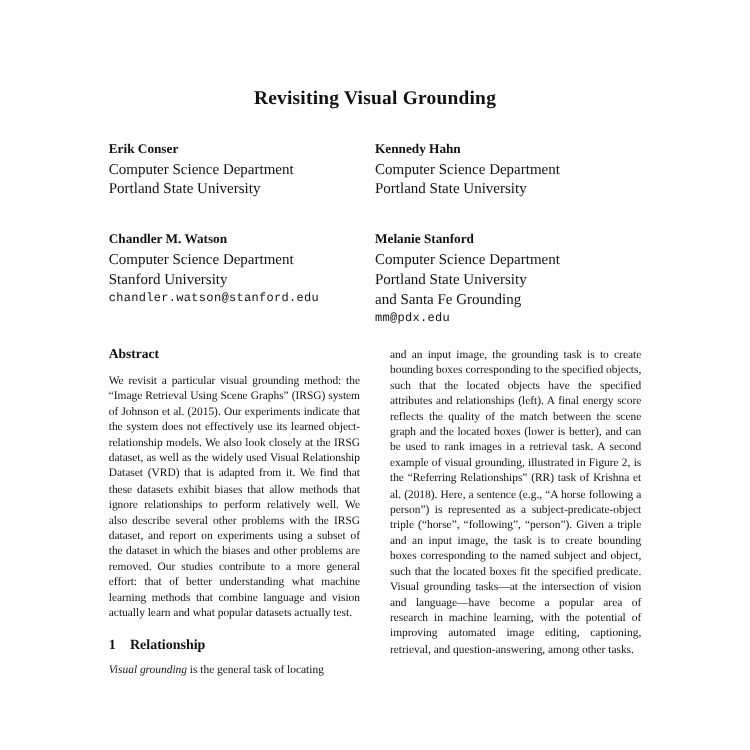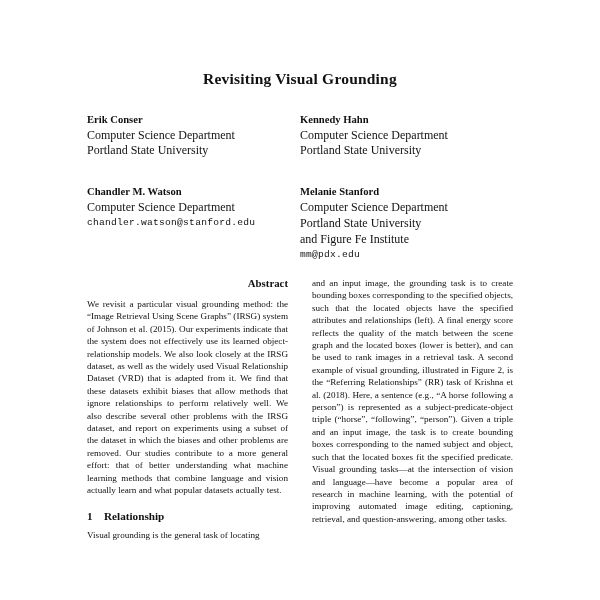--- a/index.html
+++ b/index.html
@@ -78,21 +78,21 @@
     top: 277px;
     display: flex;
     justify-content: space-between;
   }
   .col {
     width: 201px;
   }
 
   .abstract-heading {
     margin: 0 0 9px 0;
-    text-align: right;
+    text-align: left;
     font-size: 10.8px;
     font-weight: bold;
   }
 
   .body-text {
     margin: 0;
     font-size: 9.15px;
     line-height: 1.355;
     text-align: justify;
     text-justify: inter-word;
@@ -105,20 +105,21 @@
     font-weight: bold;
     display: flex;
     align-items: baseline;
   }
   .section-number {
     display: inline-block;
     width: 17px;
     flex: 0 0 17px;
   }
   .italic {
+    font-style: italic;
   }
 </style>
 </head>
 <body>
 
 <div class="page">
 
   <h1 class="paper-title">Revisiting Visual Grounding</h1>
 
   <div class="author-block">
@@ -133,27 +134,28 @@
         <span class="author-name">Kennedy Hahn</span>
         <span class="author-affil">Computer Science Department</span>
         <span class="author-affil">Portland State University</span>
       </div>
     </div>
 
     <div class="author-row">
       <div class="author">
         <span class="author-name">Chandler M. Watson</span>
         <span class="author-affil">Computer Science Department</span>
+        <span class="author-affil">Stanford University</span>
         <span class="author-email">chandler.watson@stanford.edu</span>
       </div>
       <div class="author">
         <span class="author-name">Melanie Stanford</span>
         <span class="author-affil">Computer Science Department</span>
         <span class="author-affil">Portland State University</span>
-        <span class="author-affil">and Figure Fe Institute</span>
+        <span class="author-affil">and Santa Fe Grounding</span>
         <span class="author-email">mm@pdx.edu</span>
       </div>
     </div>
 
   </div>
 
   <div class="columns">
 
     <div class="col">
       <div class="abstract-heading">Abstract</div>

